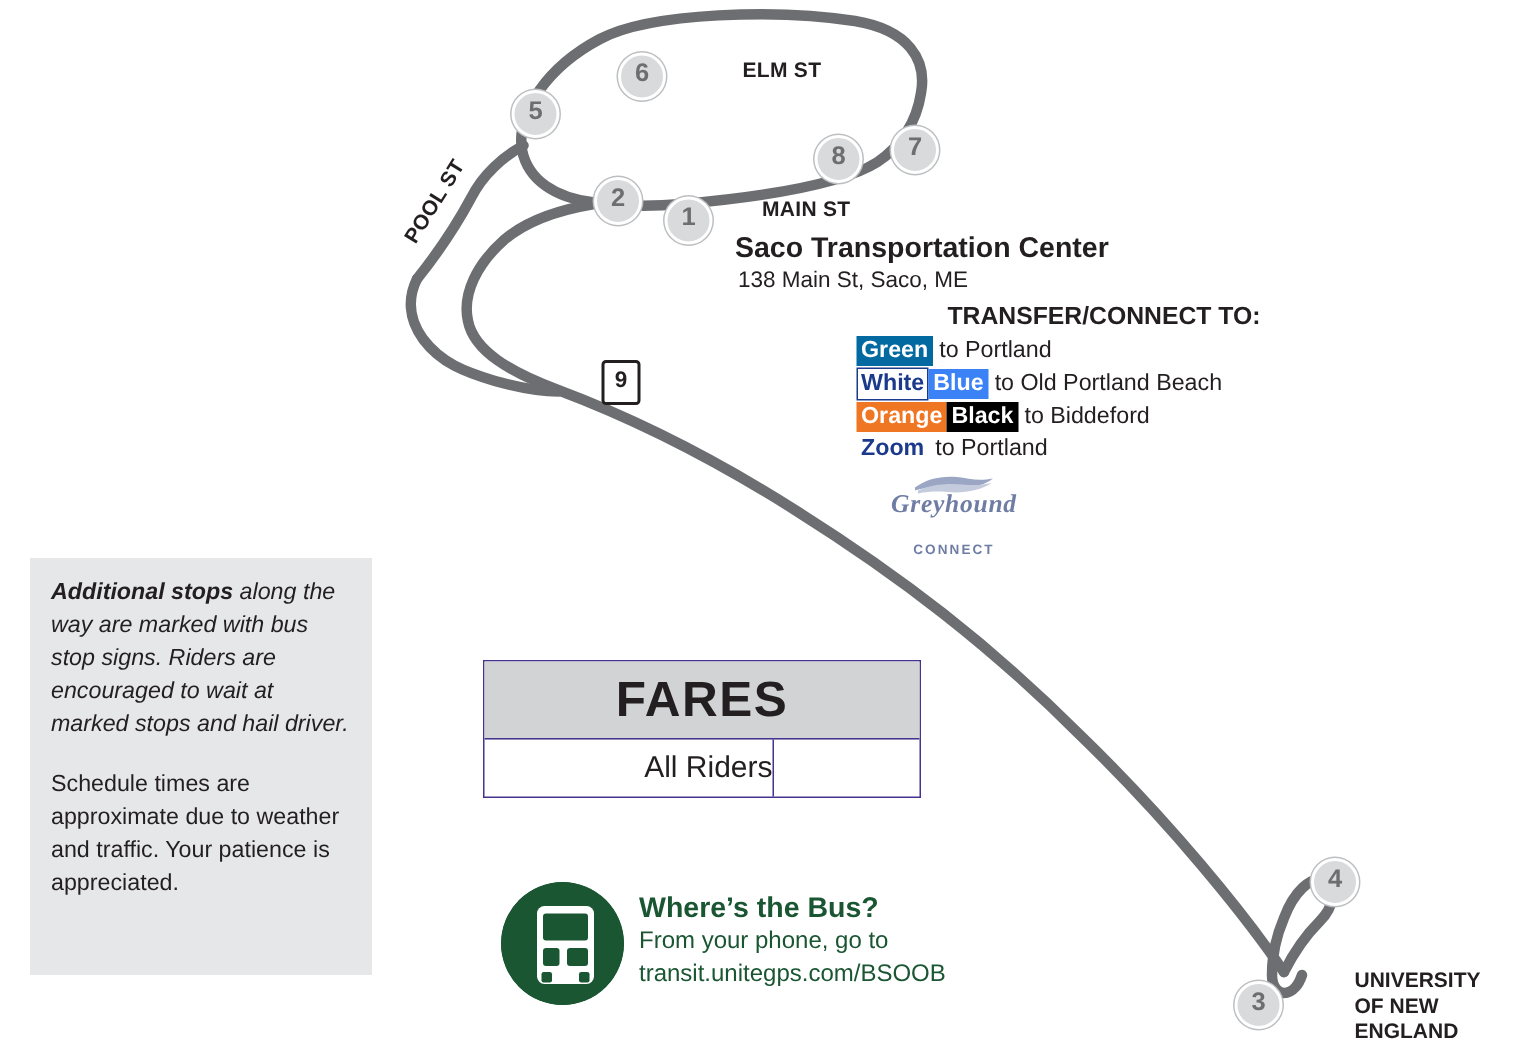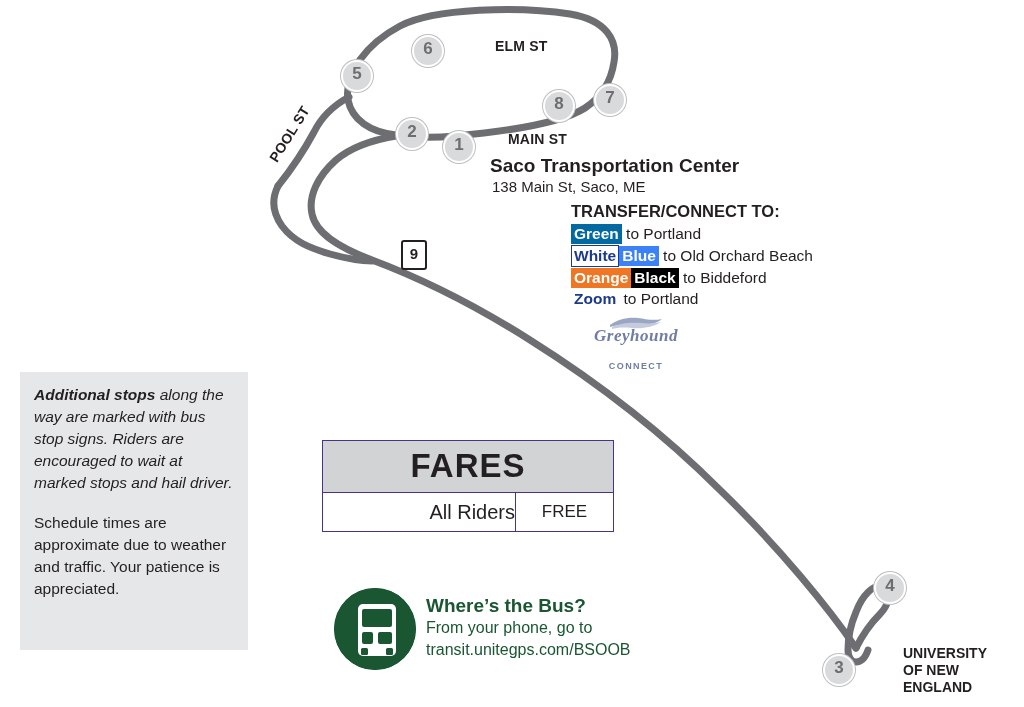--- a/index.html
+++ b/index.html
@@ -97,20 +97,21 @@
     left: 571px;
     top: 202px;
     width: 330px;
   }
   #transfer-heading {
     font-size: 16.5px;
     font-weight: bold;
     color: #231f20;
     margin-bottom: 3px;
     white-space: nowrap;
+    text-align: center;
   }
   .transfer-row {
     font-size: 15.5px;
     line-height: 20px;
     white-space: nowrap;
     margin-bottom: 1px;
     color: #231f20;
   }
   .chip {
     font-weight: bold;
@@ -325,21 +326,21 @@
   <div id="center-address">138 Main St, Saco, ME</div>
 
   <div id="transfer-block">
     <div id="transfer-heading">TRANSFER/CONNECT TO:</div>
 
     <div class="transfer-row">
       <span class="chip chip-green">Green</span><span class="plain"> to Portland</span>
     </div>
 
     <div class="transfer-row">
-      <span class="chip chip-white">White</span><span class="chip chip-blue">Blue</span><span class="plain"> to Old Orchard Beach</span>
+      <span class="chip chip-white">White</span><span class="chip chip-blue">Blue</span><span class="plain"> to Old Portland Beach</span>
     </div>
 
     <div class="transfer-row">
       <span class="chip chip-orange">Orange</span><span class="chip chip-black">Black</span><span class="plain"> to Biddeford</span>
     </div>
 
     <div class="transfer-row">
       <span class="chip chip-zoom">Zoom</span><span class="plain"> to Portland</span>
     </div>
   </div>
@@ -355,21 +356,20 @@
 
   <div id="note-box">
     <p class="note-p"><b>Additional stops</b><span> along the way are marked with bus stop signs. Riders are encouraged to wait at marked stops and hail driver.</span></p>
     <p class="note-p">Schedule times are approximate due to weather and traffic. Your patience is appreciated.</p>
   </div>
 
   <div id="fares-table">
     <div id="fares-head">FARES</div>
     <div id="fares-row">
       <div id="fares-label">All Riders</div>
-      <div id="fares-value">FREE</div>
     </div>
   </div>
 
   <div id="wtb-block">
     <div id="wtb-icon">
       <svg width="82" height="82" viewBox="0 0 82 82">
         <circle cx="41" cy="41" r="41" fill="#1b5633"></circle>
         <rect x="24" y="16" width="38" height="52" rx="5" fill="#ffffff"></rect>
         <rect x="28" y="21" width="30" height="18" rx="2" fill="#1b5633"></rect>
         <rect x="28" y="44" width="11" height="12" rx="2" fill="#1b5633"></rect>

